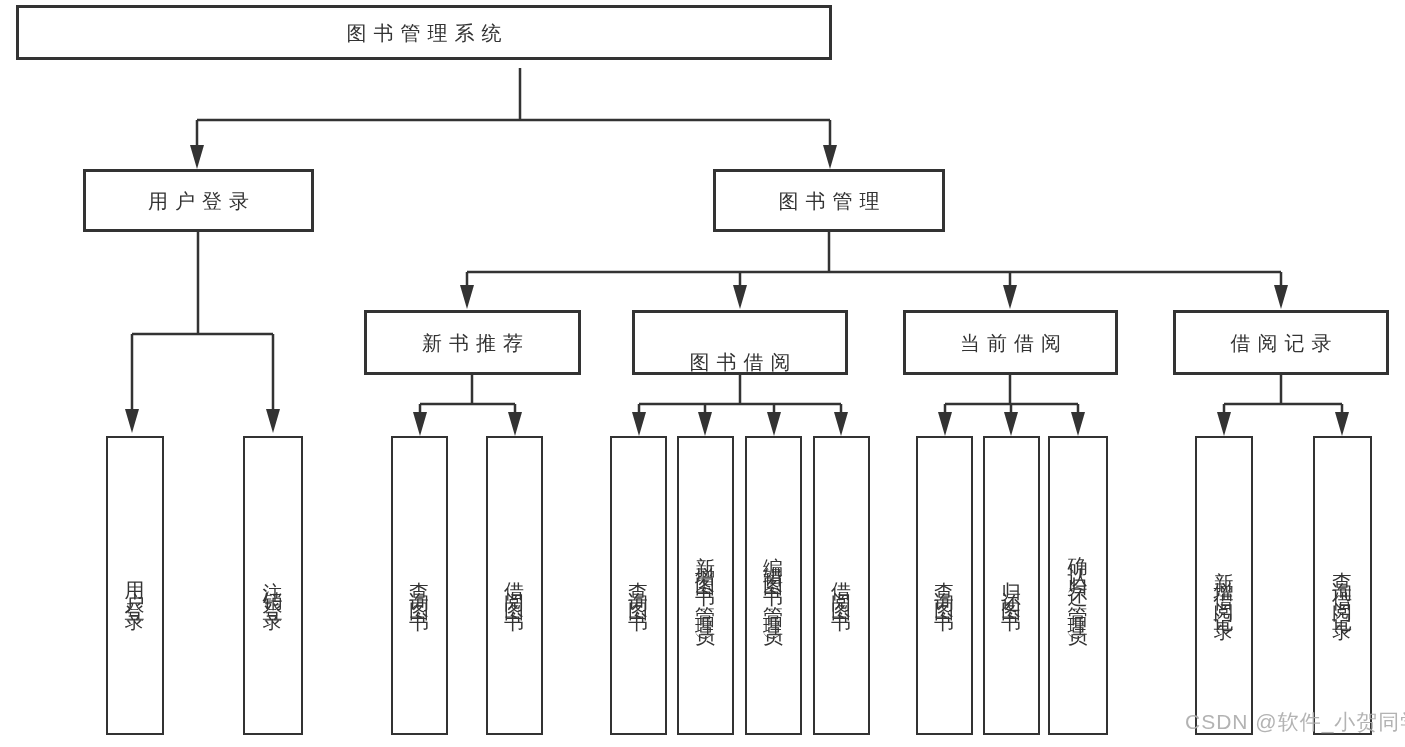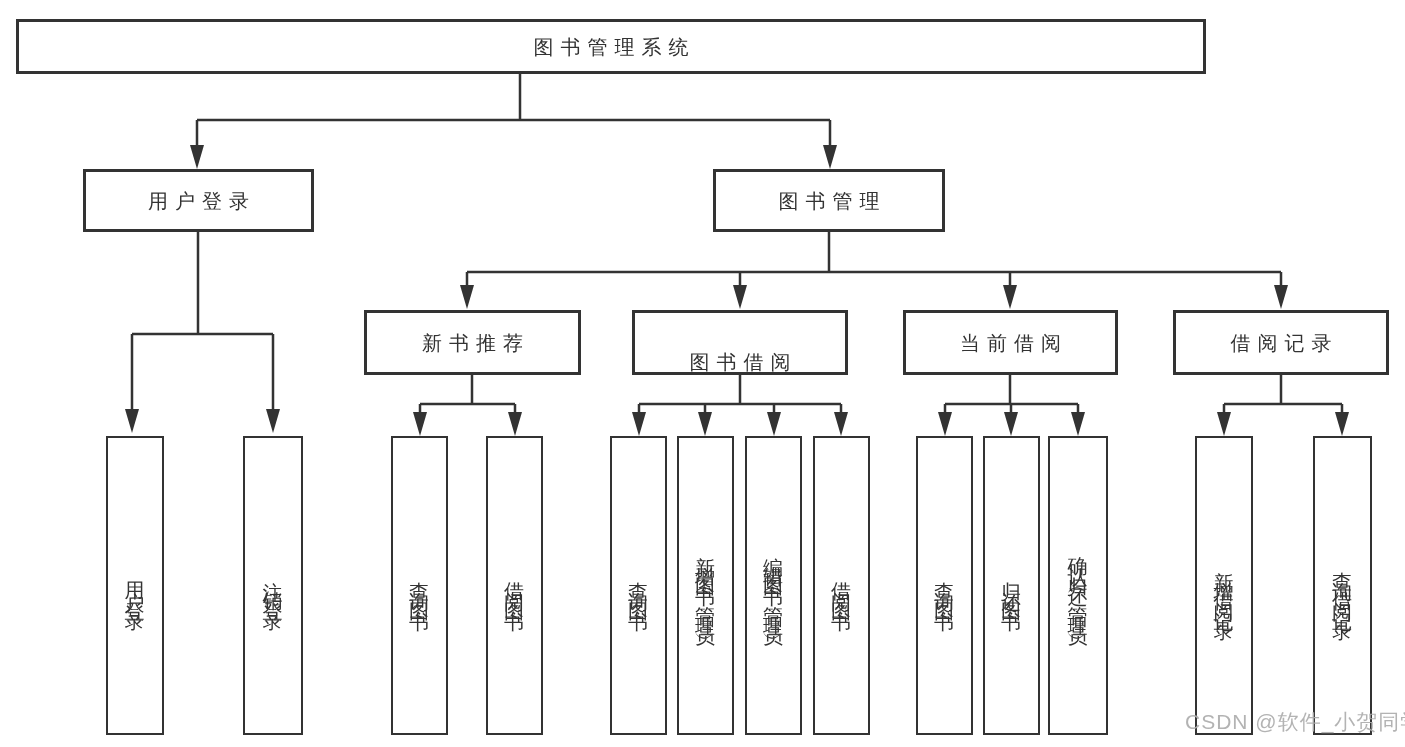--- a/index.html
+++ b/index.html
@@ -56,21 +56,21 @@
       <polygon points="767,412 781,412 774,436"></polygon>
       <polygon points="834,412 848,412 841,436"></polygon>
       <polygon points="938,412 952,412 945,436"></polygon>
       <polygon points="1004,412 1018,412 1011,436"></polygon>
       <polygon points="1071,412 1085,412 1078,436"></polygon>
       <polygon points="1217,412 1231,412 1224,436"></polygon>
       <polygon points="1335,412 1349,412 1342,436"></polygon>
     </g>
   </svg>
 
-  <div class="node h" style="left:16px;top:19px;width:1190px;height:55px;">
+  <div class="node h" style="left:16px;top:5px;width:816px;height:55px;">
     <span class="label">图书管理系统</span>
   </div>
 
   <div class="node h" style="left:83px;top:169px;width:231px;height:63px;">
     <span class="label">用户登录</span>
   </div>
   <div class="node h" style="left:364px;top:310px;width:217px;height:65px;">
     <span class="label">新书推荐</span>
   </div>
 

